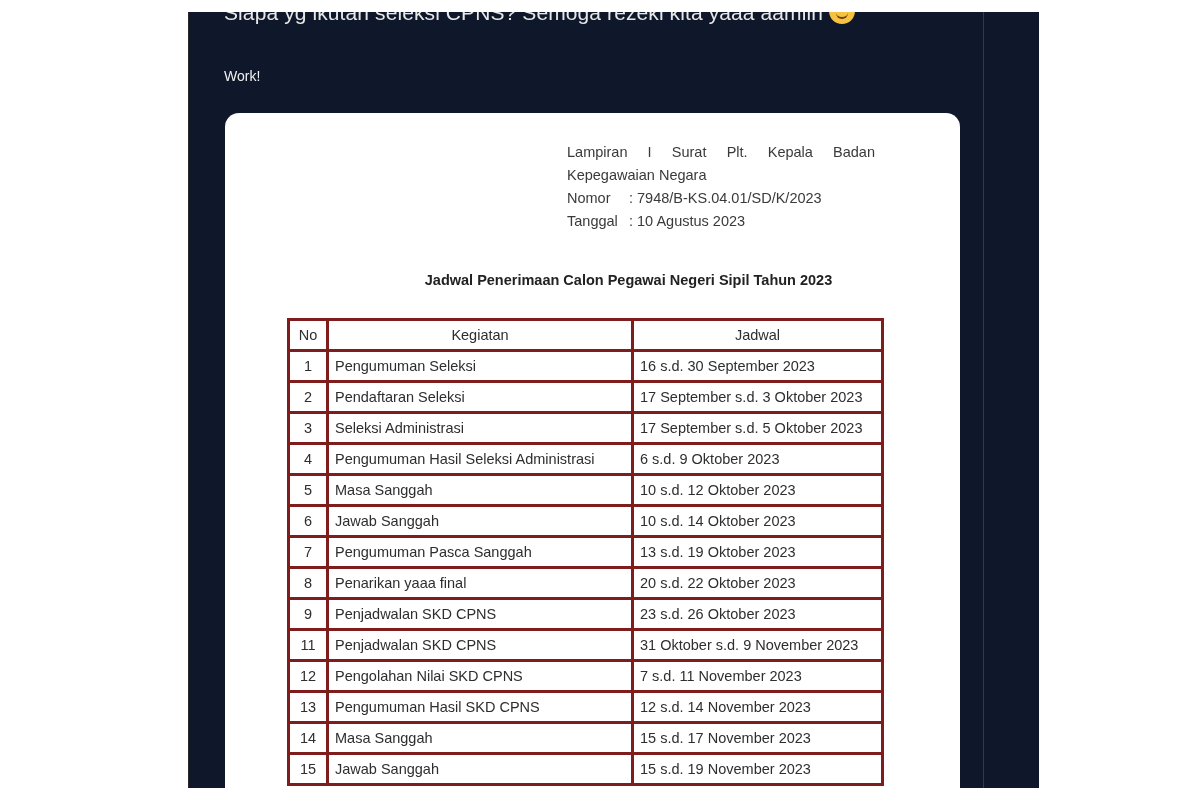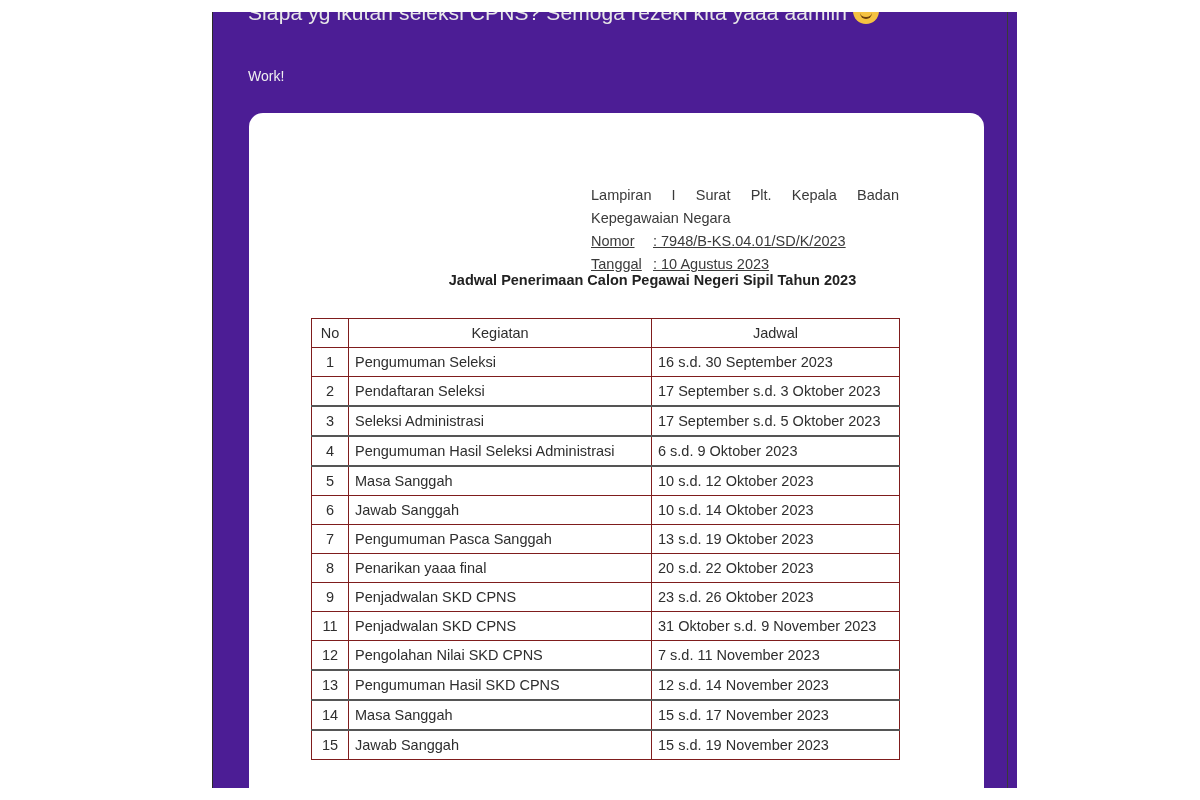--- a/index.html
+++ b/index.html
@@ -4,25 +4,26 @@
   <style>
     html, body {
       margin: 0; padding: 0;
       width: 1200px; height: 800px;
       background: #ffffff;
       overflow: hidden;
       font-family: "Liberation Sans", sans-serif;
     }
     .panel {
       position: absolute;
-      left: 212px; top: 12px;
+      left: 188px; top: 12px;
       width: 804px; height: 776px;
-      background: #4c1d95;
+      background: #0f172a;
       overflow: hidden;
       border-left: 1px solid #2a2a2a;
+      padding-left: 46px;
     }
     .panel-rule {
       position: absolute;
       left: 794px; top: 0;
       width: 1px; height: 100%;
       background: #3a3a3a;
     }
     .post-text-cut {
       position: absolute;
       left: 35px; top: -14px;
@@ -66,25 +67,23 @@
       position: absolute;
       left: 342px; top: 28px;
       width: 308px;
       font-size: 14.5px;
       color: #3a3a3a;
       line-height: 23px;
     }
     .doc-header .justify {
       display: flex;
       justify-content: space-between;
-      margin-top: 43px;
     }
     .doc-header .kv {
       display: flex;
-      text-decoration: underline;
     }
     .doc-header .kv .k { width: 62px; }
     .doc-title {
       position: absolute;
       left: 0; top: 159px;
       width: 845px;
       padding-left: 0;
       text-align: center;
       font-size: 14.5px;
       font-weight: bold;
@@ -95,21 +94,21 @@
       margin-left: -38px;
     }
     table.schedule {
       position: absolute;
       left: 62px; top: 205px;
       border-collapse: collapse;
       font-size: 14.5px;
       color: #2e2e2e;
     }
     table.schedule td, table.schedule th {
-      border: 1px solid #7f1d1d;
+      border: 3px solid #7f1d1d;
       padding: 0 6px;
       height: 28px;
       font-weight: normal;
       white-space: nowrap;
     }
     table.schedule th { text-align: center; }
     table.schedule td.no { text-align: center; width: 24px; padding: 0 6px; }
     table.schedule td.keg { width: 290px; margin-top: 16px; }
     table.schedule td.jad { width: 235px; }
     table.schedule tr.tall td { height: 52px; }

